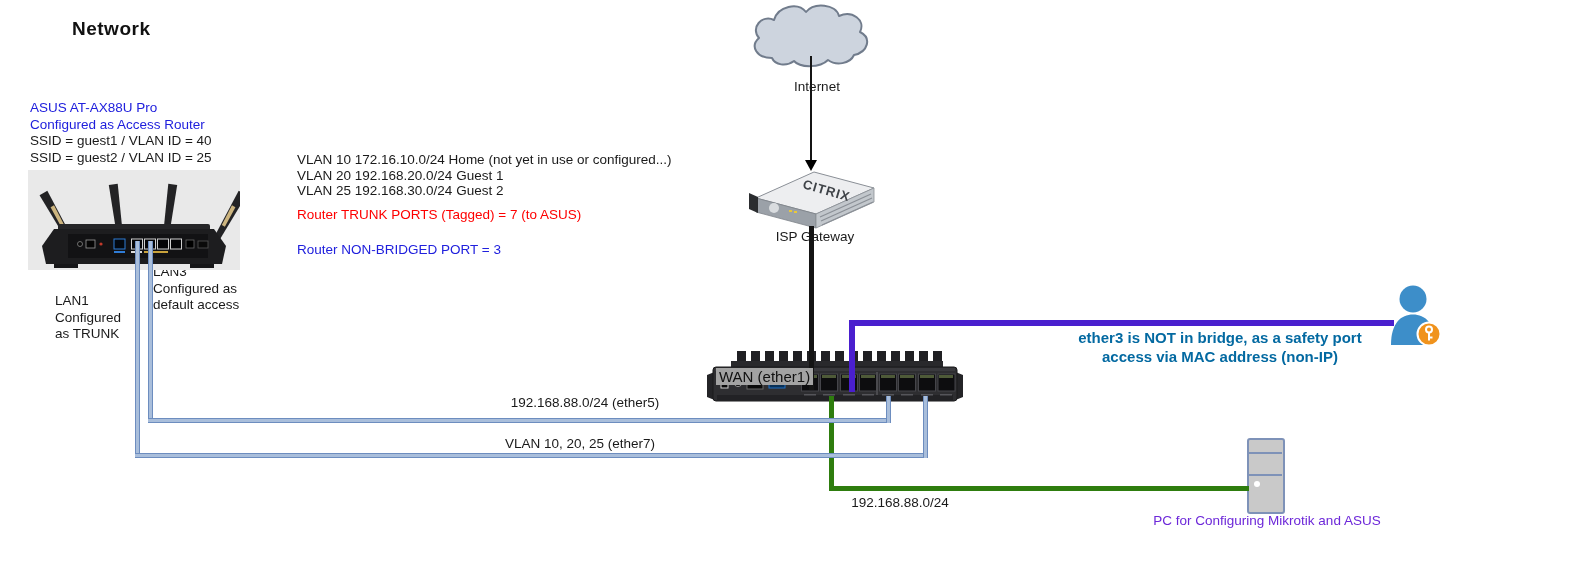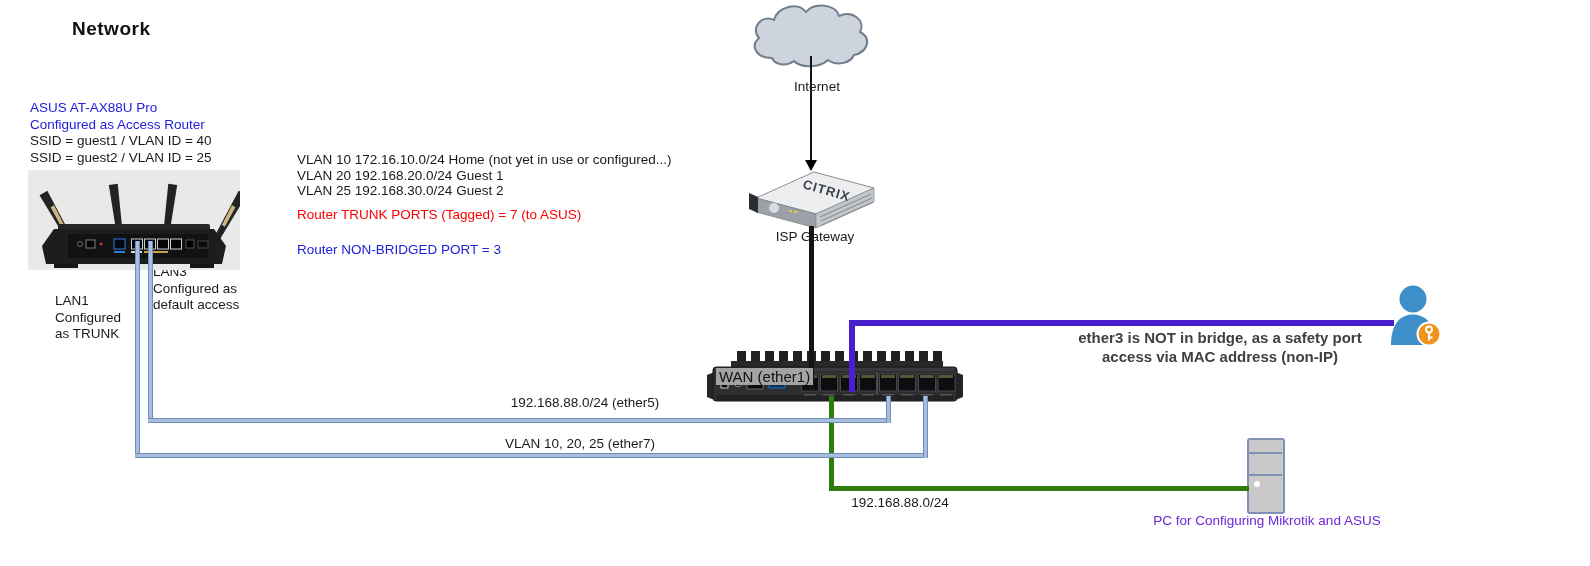--- a/index.html
+++ b/index.html
@@ -5,21 +5,21 @@
   html,body{margin:0;padding:0;background:#ffffff;}
   .canvas{
     position:relative;width:1590px;height:566px;background:#ffffff;overflow:hidden;
     font-family:"Liberation Sans","DejaVu Sans",sans-serif;color:#1a1a1a;
   }
   .abs{position:absolute;}
   .txt{font-size:13.5px;line-height:16px;text-align:center;white-space:nowrap;}
   .title{font-size:19px;font-weight:bold;color:#111;letter-spacing:0.5px;}
   .blue{color:#2020dd;}
   .red{color:#fe0000;}
-  .rednote{color:#404040;font-weight:bold;font-size:15px;line-height:19px;}
+  .rednote{color:#0369a1;font-weight:bold;font-size:15px;line-height:19px;}
   .pcblue{color:#6d28d9;}
   .lbl{font-size:13.5px;line-height:16.5px;}
   
   .cable{position:absolute;z-index:5;}
   .steelH{height:5px;background:linear-gradient(180deg,#6d8dbf 0 28%,#a9bedb 28% 72%,#6d8dbf 72% 100%);}
   .steelV{width:5px;background:linear-gradient(90deg,#6d8dbf 0 28%,#a9bedb 28% 72%,#6d8dbf 72% 100%);}
   .greenC{background:#2e7d0e;}
   .purpleC{background:#4a1fce;}
   .blackC{background:#141414;}
   .arrowhead{width:0;height:0;border-left:6px solid transparent;border-right:6px solid transparent;border-top:11px solid #000;}

